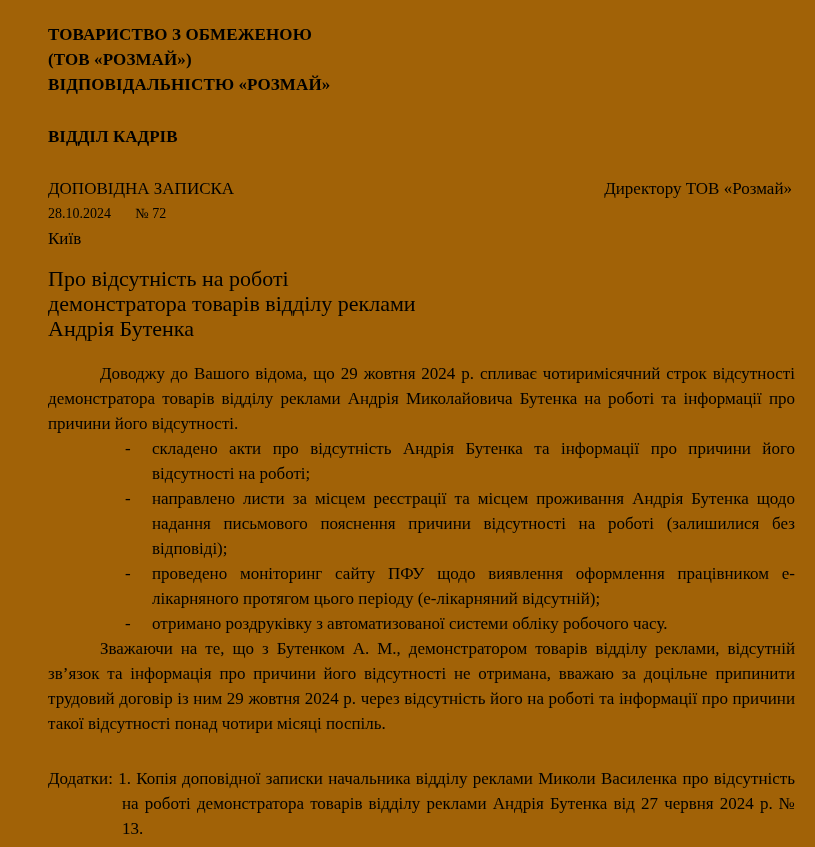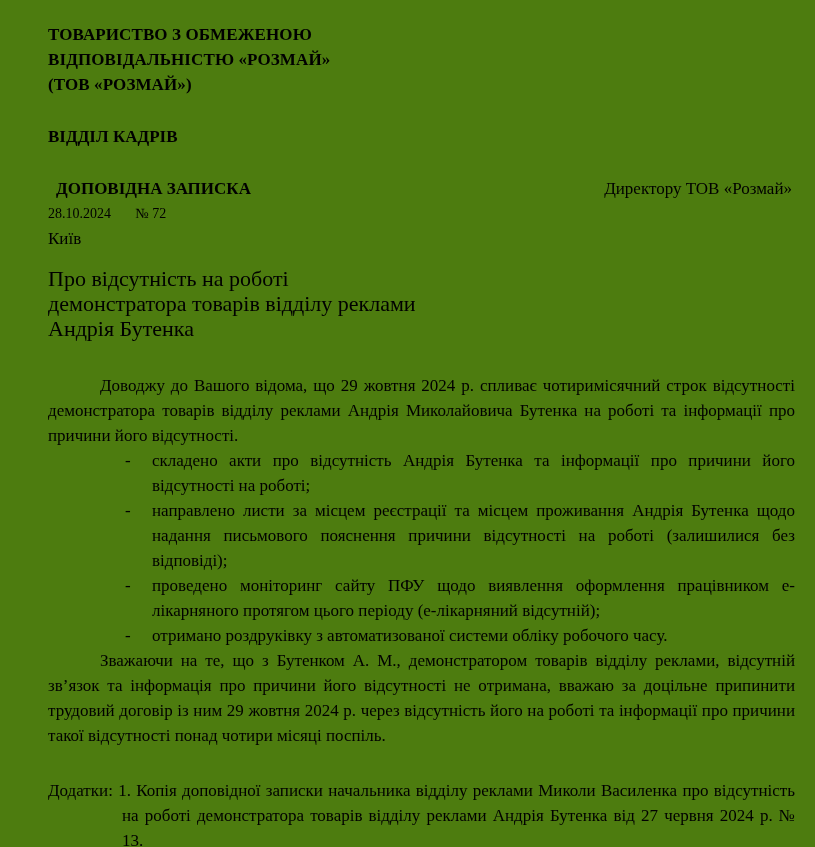--- a/index.html
+++ b/index.html
@@ -9,21 +9,21 @@
     background: #ffffff;
   }
   body {
     font-family: "Liberation Serif", "DejaVu Serif", serif;
     color: #000000;
   }
   .page {
     position: relative;
     width: 815px;
     height: 847px;
-    background: #4d7c0f;
+    background: #a16207;
     overflow: hidden;
     box-sizing: border-box;
     padding: 0;
   }
   .content {
     position: absolute;
     left: 48px;
     top: 22px;
     width: 747px;
   }
@@ -44,24 +44,23 @@
     margin-top: 27px;
   }
 
   
   .title-row {
     position: relative;
     margin-top: 27px;
     min-height: 76px;
   }
   .doc-title {
-    font-weight: bold;
-    font-size: 17px;
-    line-height: 25px;
-    margin-left: 8px;
+    font-weight: normal;
+    font-size: 17px;
+    line-height: 25px;
   }
   .doc-meta {
     font-size: 14px;
     line-height: 25px;
     white-space: pre;
   }
   .doc-place {
     font-size: 17px;
     line-height: 25px;
   }
@@ -77,21 +76,21 @@
 
   
   .subject {
     margin-top: 14px;
     font-size: 22px;
     line-height: 25px;
   }
   .subject-line { white-space: nowrap; }
 
   
-  .body-block { margin-top: 32px; }
+  .body-block { margin-top: 20px; }
 
   p.para {
     margin: 0;
     font-size: 17px;
     line-height: 25px;
     text-align: justify;
     text-justify: inter-word;
     text-indent: 52px;
     hyphens: none;
   }
@@ -137,22 +136,22 @@
   }
 </style>
 </head>
 <body>
 
 <div class="page">
   <div class="content">
 
     <div class="org-block">
       <div class="org-line">ТОВАРИСТВО З ОБМЕЖЕНОЮ</div>
+      <div class="org-line">(ТОВ «РОЗМАЙ»)</div>
       <div class="org-line">ВІДПОВІДАЛЬНІСТЮ «РОЗМАЙ»</div>
-      <div class="org-line">(ТОВ «РОЗМАЙ»)</div>
     </div>
 
     <div class="dept-block">ВІДДІЛ КАДРІВ</div>
 
     <div class="title-row">
       <div class="doc-title">ДОПОВІДНА ЗАПИСКА</div>
       <div class="doc-meta">28.10.2024       № 72</div>
       <div class="doc-place">Київ</div>
 
       <div class="addressee">

